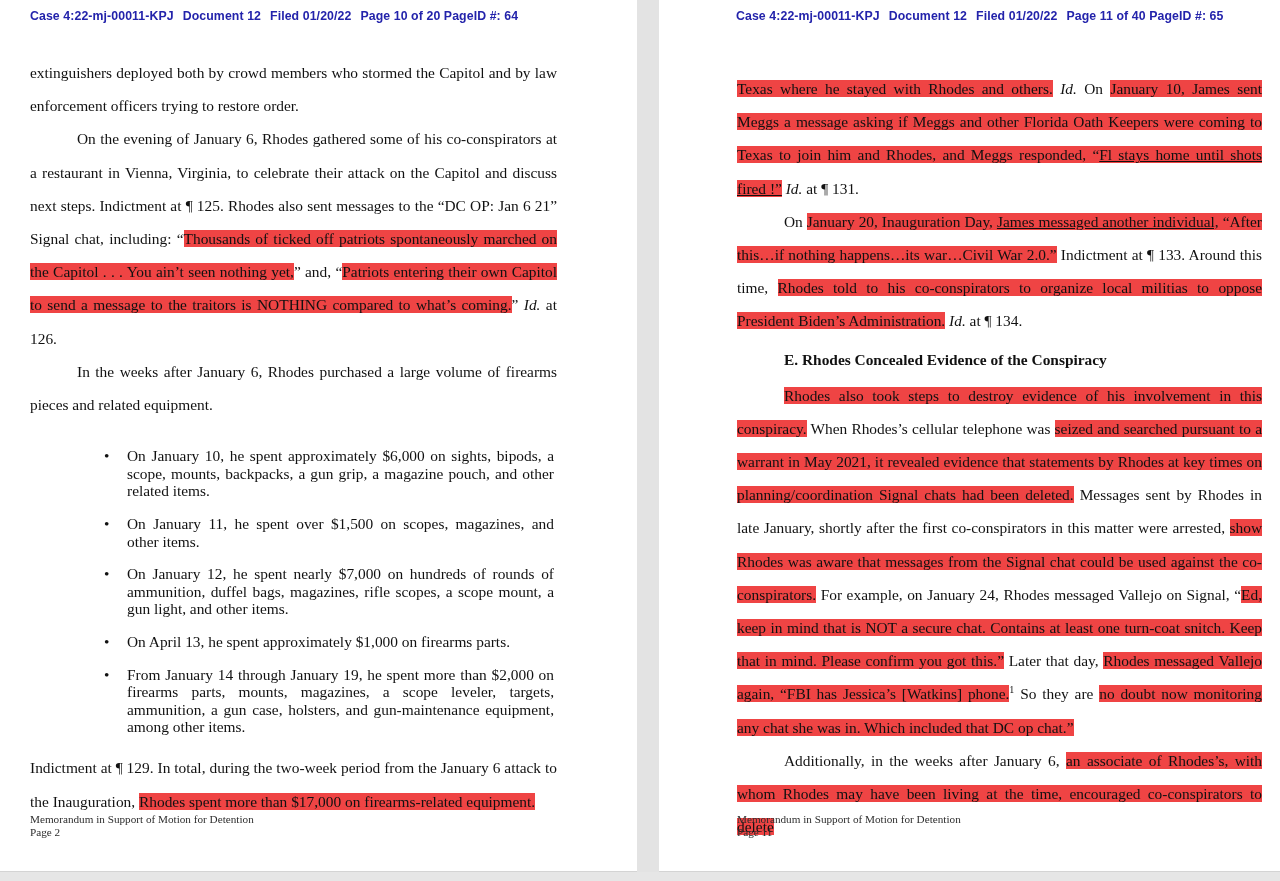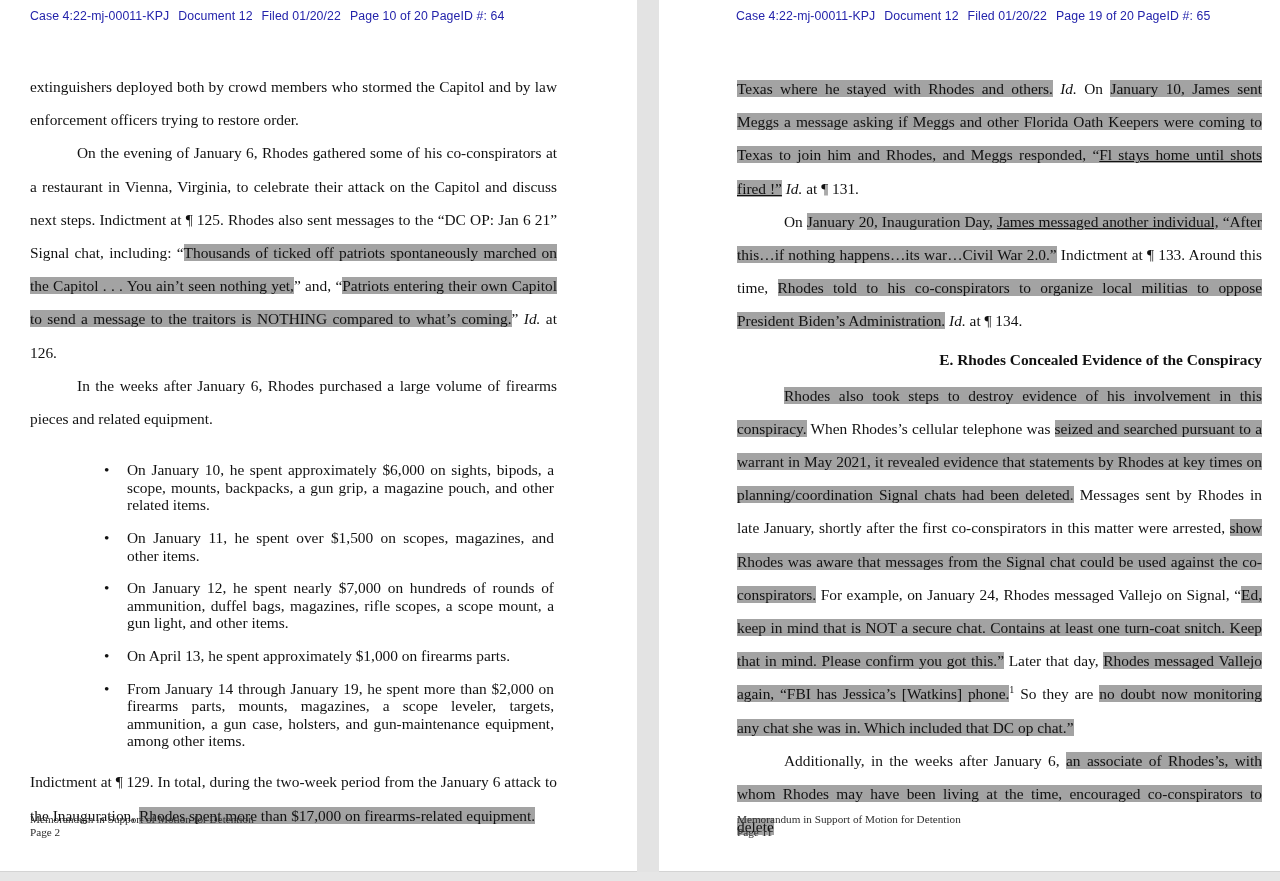--- a/index.html
+++ b/index.html
@@ -56,47 +56,47 @@
     position: absolute;
     top: 9px;
     font-family: "Liberation Sans", sans-serif;
     font-size: 12.3px;
     color: #2323ab;
     letter-spacing: 0.1px;
     white-space: nowrap;
   }
   .page-left  .ecf-header { left: 30px; }
   .page-right .ecf-header { left: 77px; }
-  .ecf-header span { margin-right: 9px; }
+  .ecf-header span { margin-right: 9px; font-weight: bold; }
   .ecf-header span:last-child { margin-right: 0; }
 
   
   .body-col {
     position: absolute;
     font-size: 15.4px;
     line-height: 33.2px;
     color: #111111;
     text-align: justify;
     text-justify: inter-word;
   }
-  .page-left  .body-col { left: 30px;  top: 70px; width: 527px; }
+  .page-left  .body-col { left: 30px;  top: 56px; width: 527px; }
   .page-right .body-col { left: 78px;  top: 72px; width: 525px; }
 
   p.para {
     margin: 0;
     text-indent: 47px;
   }
   p.para.flush { text-indent: 0; }
 
   h3.section-head {
     margin: 0;
     font-size: 15.4px;
     font-weight: bold;
     line-height: 17px;
-    text-align: right;
+    text-align: left;
     text-indent: 0;
   }
   h3.section-head.indent-d {
     margin-left: 47px;
     padding-top: 14px;
     padding-bottom: 8px;
     text-indent: 0;
     text-align: justify;
   }
   h3.section-head.indent-e {
@@ -122,21 +122,21 @@
   ul.bullets li:before {
     content: "\2022";
     position: absolute;
     left: -23px;
     top: 0;
   }
   .bullet-spacer-top { height: 11px; }
   .bullet-spacer-bot { height: 1px; }
 
   mark.hl {
-    background: #a3a3a3;
+    background: #ef4444;
     color: inherit;
     padding: 0;
   }
   .it { font-style: italic; }
   .ul-txt { text-decoration: underline; }
   sup.fn { font-size: 10px; vertical-align: super; line-height: 0; }
 
   
   .footnote-wrap {
     position: absolute;
@@ -208,21 +208,21 @@
       <div>Memorandum in Support of Motion for Detention</div>
       <div>Page 2</div>
     </div>
   </div>
 
   <div class="page-gutter"></div>
 
   <div class="page page-right">
 
     <div class="ecf-header">
-      <span>Case 4:22-mj-00011-KPJ</span><span>Document 12</span><span>Filed 01/20/22</span><span>Page 19 of 20 PageID #:  65</span>
+      <span>Case 4:22-mj-00011-KPJ</span><span>Document 12</span><span>Filed 01/20/22</span><span>Page 11 of 40 PageID #:  65</span>
     </div>
 
     <div class="body-col">
 
       <p class="para flush"><mark class="hl">Texas where he stayed with Rhodes and others.</mark><span> </span><span class="it">Id.</span><span>  On </span><mark class="hl"><span>January 10, James sent Meggs a message asking if Meggs and other Florida Oath Keepers were coming to Texas to join him and Rhodes, and Meggs responded, “</span><span class="ul-txt">Fl stays home until shots fired !”</span></mark><span> </span><span class="it">Id.</span><span> at ¶ 131.</span></p>
 
       <p class="para"><span>On </span><mark class="hl"><span>January 20, Inauguration Day, </span><span class="ul-txt">James messaged another individual,</span><span> “After this…if nothing happens…its war…Civil War 2.0.”</span></mark><span> Indictment at ¶ 133.  Around this time, </span><mark class="hl">Rhodes told to his co-conspirators to organize local militias to oppose President Biden’s Administration.</mark><span>  </span><span class="it">Id.</span><span> at ¶ 134.</span></p>
 
       <h3 class="section-head indent-e">E.  Rhodes Concealed Evidence of the Conspiracy</h3>
 

